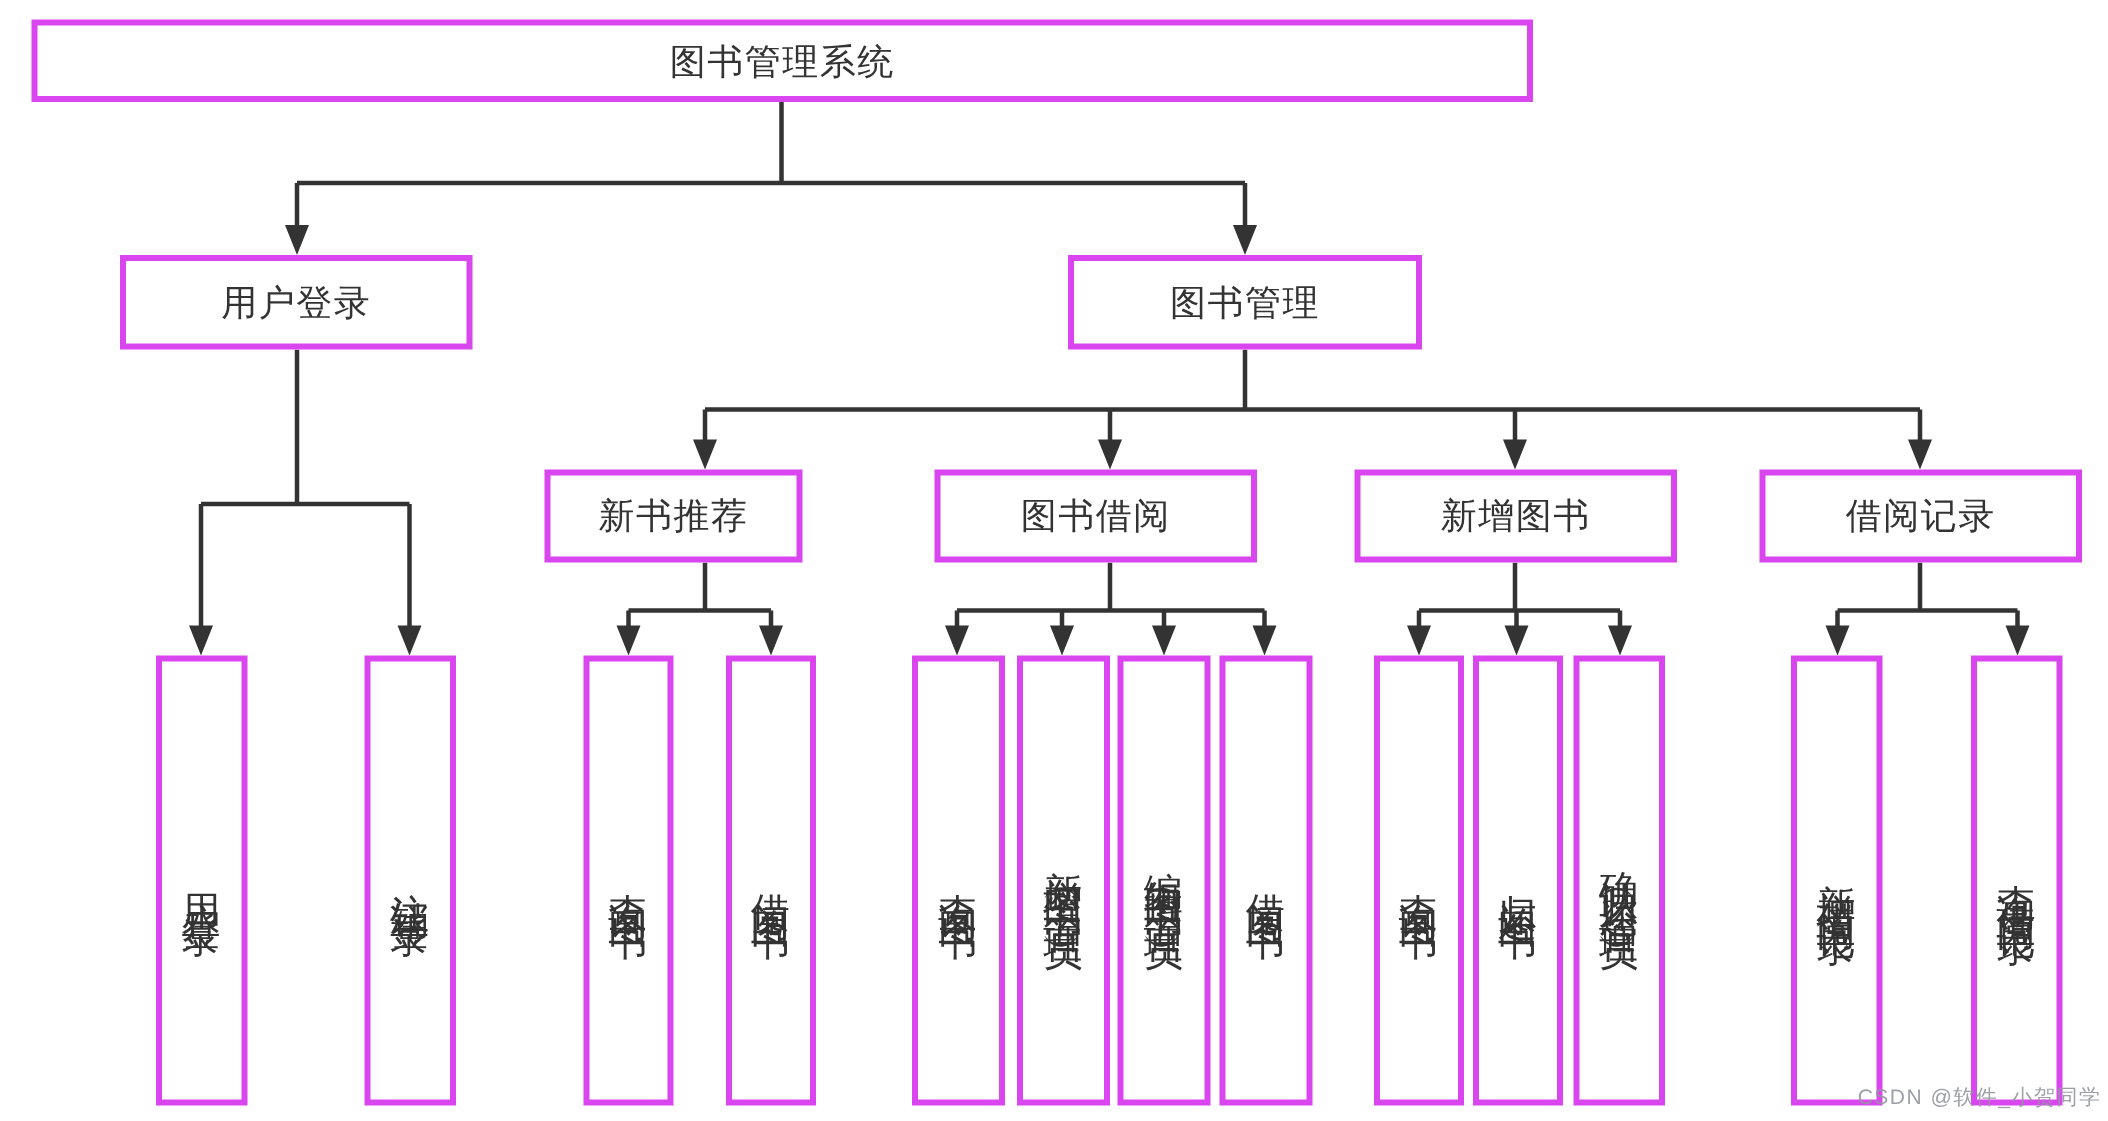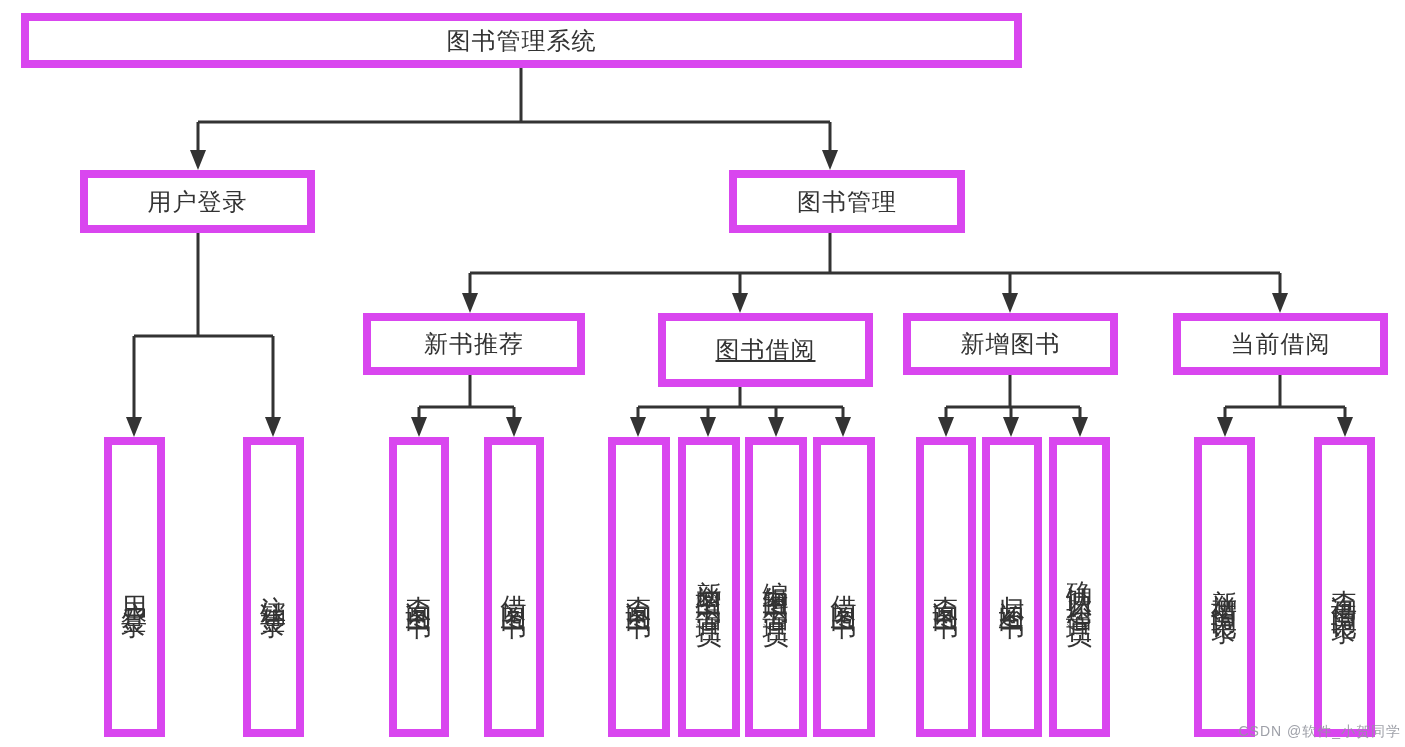--- a/index.html
+++ b/index.html
@@ -9,21 +9,21 @@
     position: relative;
     background: #ffffff;
     font-family: "Liberation Sans", sans-serif;
     overflow: hidden;
   }
   .stage { position: absolute; inset: 0; }
   svg.connectors { position: absolute; left: 0; top: 0; z-index: 1; }
   .node {
     position: absolute;
     background: #ffffff;
-    border: 8px solid #d946ef;
+    border: 4px solid #d946ef;
     color: #333333;
     display: flex;
     align-items: center;
     justify-content: center;
     z-index: 2;
   }
   .h-node { font-size: 24px; letter-spacing: 1px; white-space: nowrap; }
   .v-node {
     font-size: 26px;
     writing-mode: vertical-rl;
@@ -85,26 +85,26 @@
       <polygon points="1003,417 1019,417 1011,437"></polygon>
       <polygon points="1072,417 1088,417 1080,437"></polygon>
       <polygon points="1217,417 1233,417 1225,437"></polygon>
       <polygon points="1337,417 1353,417 1345,437"></polygon>
     </g>
   </svg>
 
   <div class="node h-node" style="left:21px; top:13px; width:1001px; height:55px;">图书管理系统</div>
 
   <div class="node h-node" style="left:80px; top:170px; width:235px; height:63px;">用户登录</div>
-  <div class="node h-node" style="left:729px; top:170px; width:236px; height:63px;">图书管理</div>
+  <div class="node h-node" style="left:712px; top:170px; width:236px; height:63px;">图书管理</div>
 
-  <div class="node h-node" style="left:363px; top:313px; width:222px; height:62px;">新书推荐</div>
-  <div class="node h-node" style="left:658px; top:313px; width:215px; height:74px;text-decoration:underline;">图书借阅</div>
+  <div class="node h-node" style="left:363px; top:313px; width:172px; height:62px;">新书推荐</div>
+  <div class="node h-node" style="left:623px; top:313px; width:215px; height:62px;">图书借阅</div>
   <div class="node h-node" style="left:903px; top:313px; width:215px; height:62px;">新增图书</div>
-  <div class="node h-node" style="left:1173px; top:313px; width:215px; height:62px;">当前借阅</div>
+  <div class="node h-node" style="left:1173px; top:313px; width:215px; height:62px;">借阅记录</div>
 
   <div class="node v-node" style="left:104px; top:437px; width:61px; height:300px;">用户登录</div>
   <div class="node v-node" style="left:243px; top:437px; width:61px; height:300px;">注销登录</div>
 
   <div class="node v-node" style="left:389px; top:437px; width:60px; height:300px;">查询图书</div>
   <div class="node v-node" style="left:484px; top:437px; width:60px; height:300px;">借阅图书</div>
 
   <div class="node v-node" style="left:608px; top:437px; width:62px; height:300px;">查询图书</div>
   <div class="node v-node" style="left:678px; top:437px; width:62px; height:300px;">新增图书（管理员）</div>
   <div class="node v-node" style="left:745px; top:437px; width:62px; height:300px;">编辑图书（管理员）</div>

